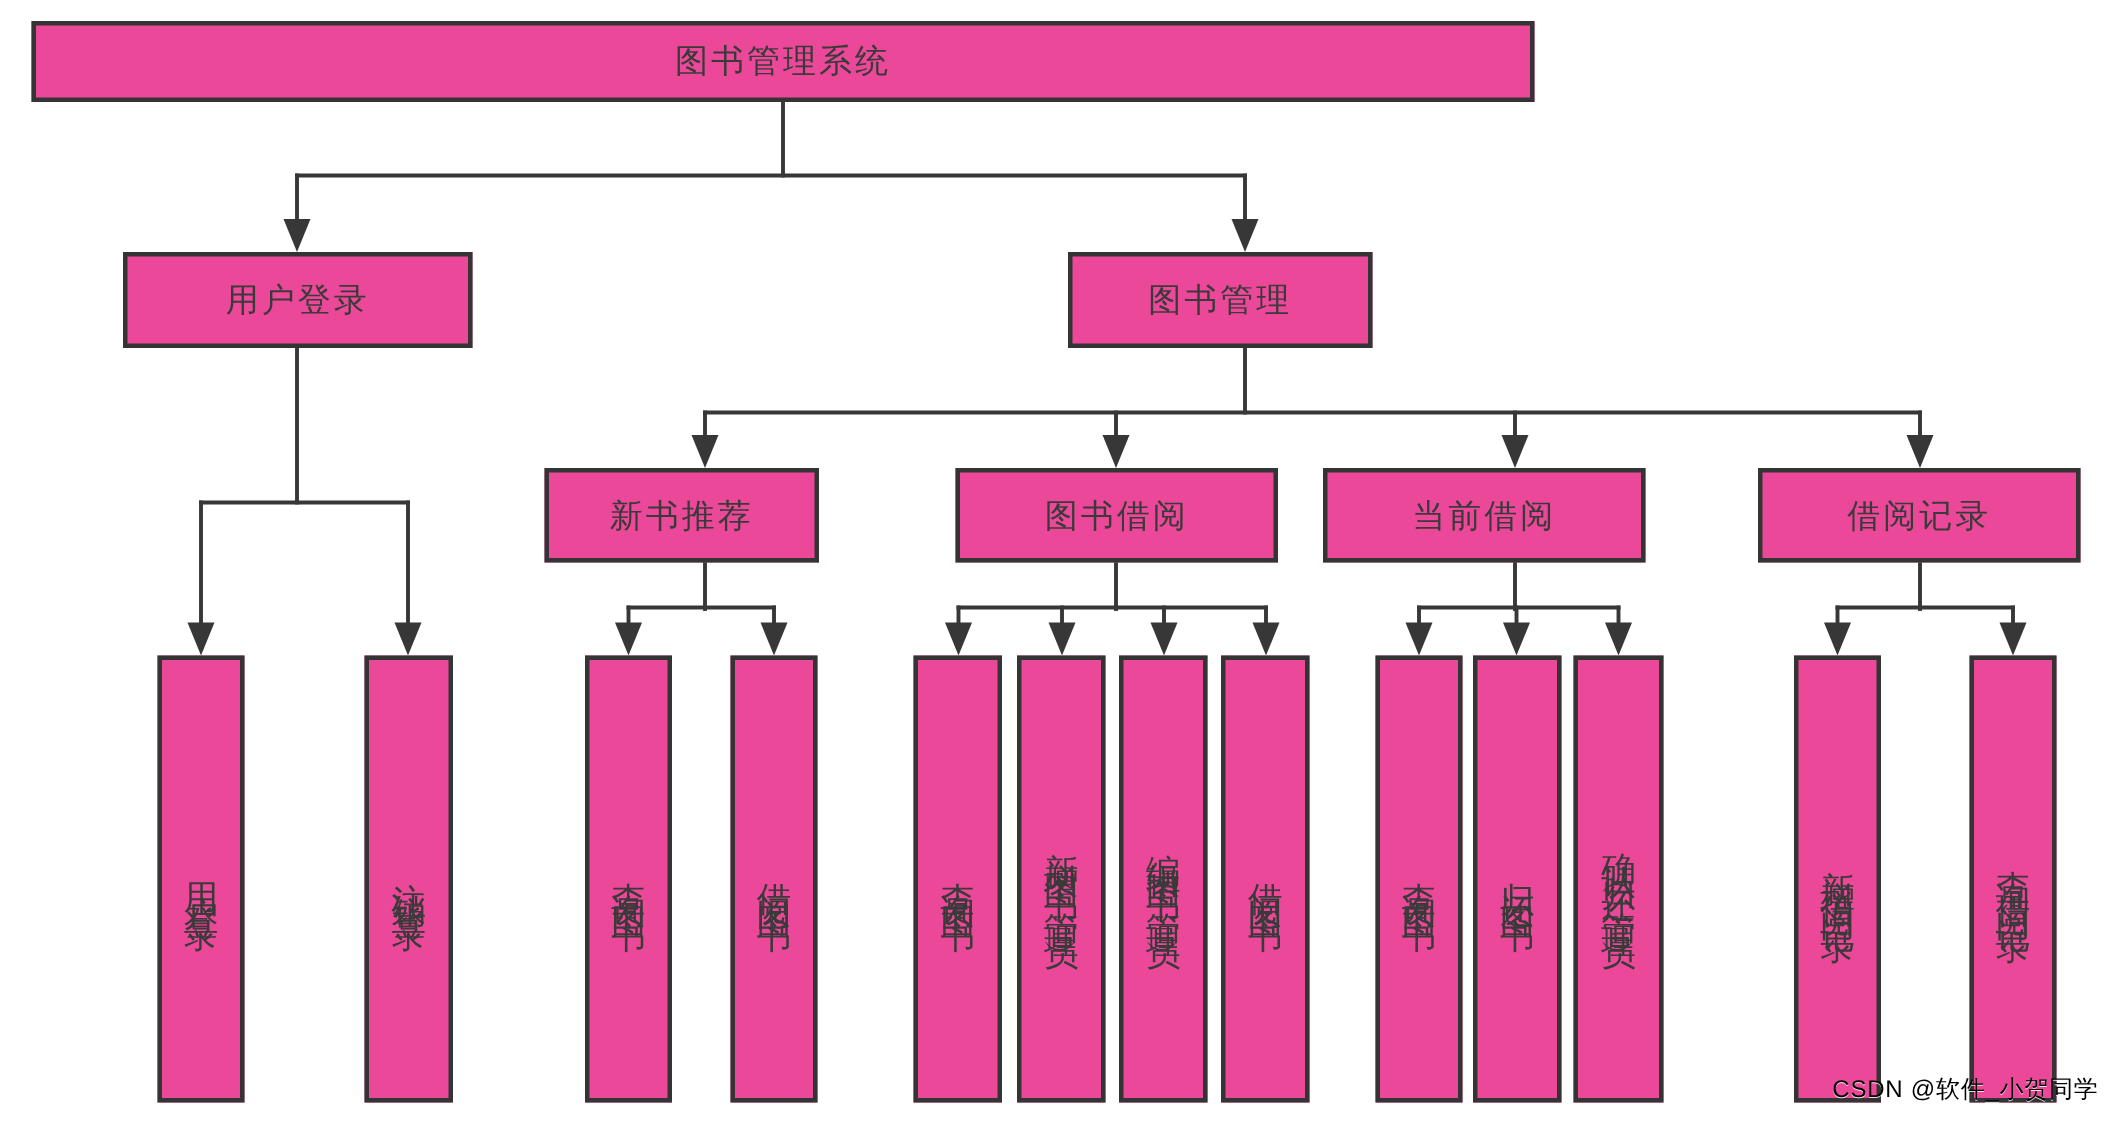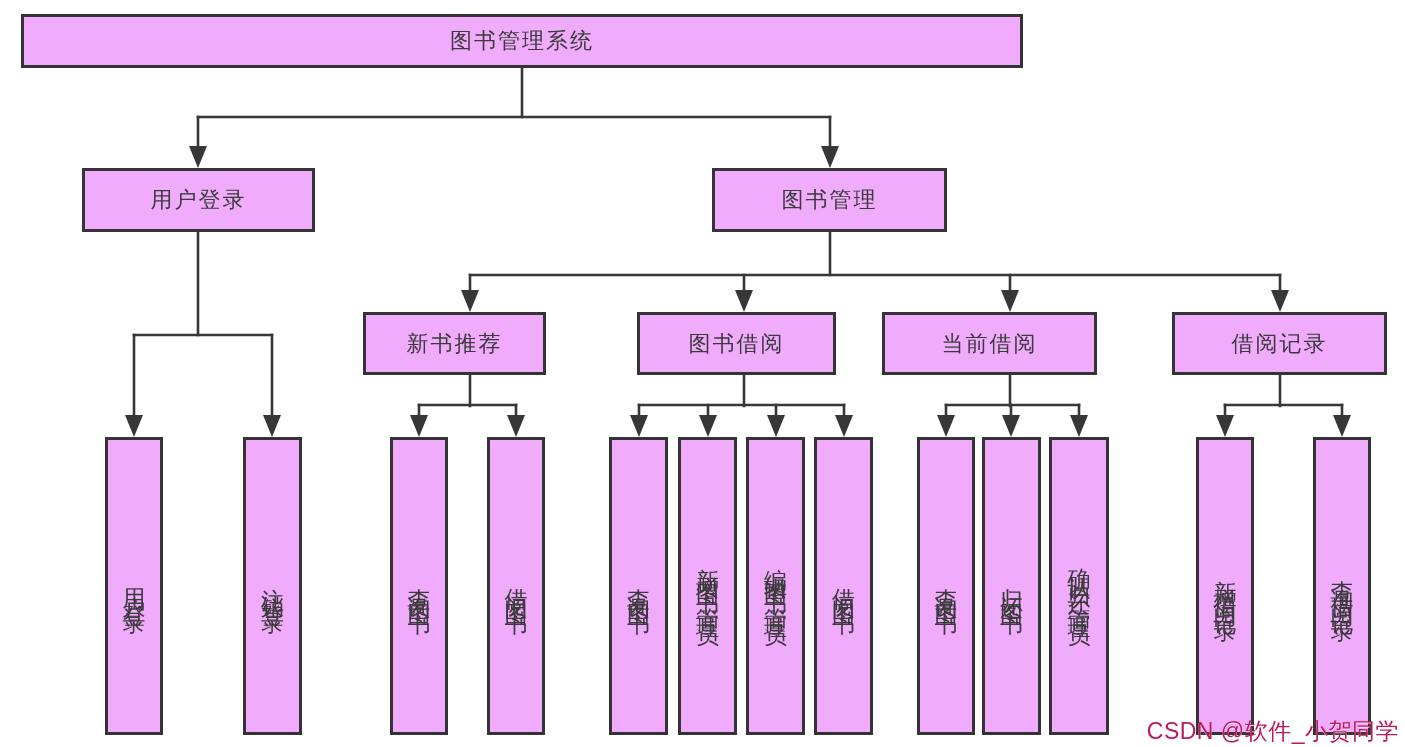--- a/index.html
+++ b/index.html
@@ -19,21 +19,21 @@
   svg.connectors line {
     stroke: #373737;
     stroke-width: 2.6;
     stroke-linecap: square;
   }
   svg.connectors polygon { fill: #373737; }
   .node {
     position: absolute;
     box-sizing: border-box;
     border: 3px solid #343434;
-    background: #f0abfc;
+    background: #ec4899;
     display: flex;
     align-items: center;
     justify-content: center;
     color: #3a3a3a;
   }
   .h-node {
     font-size: 22px;
     letter-spacing: 2px;
     white-space: nowrap;
   }
@@ -41,23 +41,23 @@
     writing-mode: vertical-rl;
     text-orientation: mixed;
     font-size: 23px;
     letter-spacing: 8px;
     line-height: 1.0;
   }
   .watermark {
     position: absolute;
     right: 6px;
     top: 716px;
-    font-size: 23px;
+    font-size: 16px;
     letter-spacing: 0.5px;
-    color: #be185d;
+    color: #000000;
     text-shadow: 0 1px 0 rgba(255,255,255,0.8);
     white-space: nowrap;
     z-index: 5;
   }
 </style>
 </head>
 <body>
 
 <div class="stage">
 
@@ -123,28 +123,28 @@
     <polygon points="1333,415 1351,415 1342,437"></polygon>
   </svg>
 
   <div class="node h-node" style="left:21px; top:14px; width:1002px; height:54px;">
     <span>图书管理系统</span>
   </div>
 
   <div class="node h-node" style="left:82px; top:168px; width:233px; height:64px;">
     <span>用户登录</span>
   </div>
-  <div class="node h-node" style="left:712px; top:168px; width:235px; height:64px;">
+  <div class="node h-node" style="left:712px; top:168px; width:203px; height:64px;">
     <span>图书管理</span>
   </div>
 
   <div class="node h-node" style="left:363px; top:312px; width:183px; height:63px;">
     <span>新书推荐</span>
   </div>
-  <div class="node h-node" style="left:637px; top:312px; width:199px; height:63px;">
+  <div class="node h-node" style="left:637px; top:312px; width:215px; height:63px;">
     <span>图书借阅</span>
   </div>
   <div class="node h-node" style="left:882px; top:312px; width:215px; height:63px;">
     <span>当前借阅</span>
   </div>
   <div class="node h-node" style="left:1172px; top:312px; width:215px; height:63px;">
     <span>借阅记录</span>
   </div>
 
   <div class="node leaf" style="left:105px; top:437px; width:58px; height:298px;">

